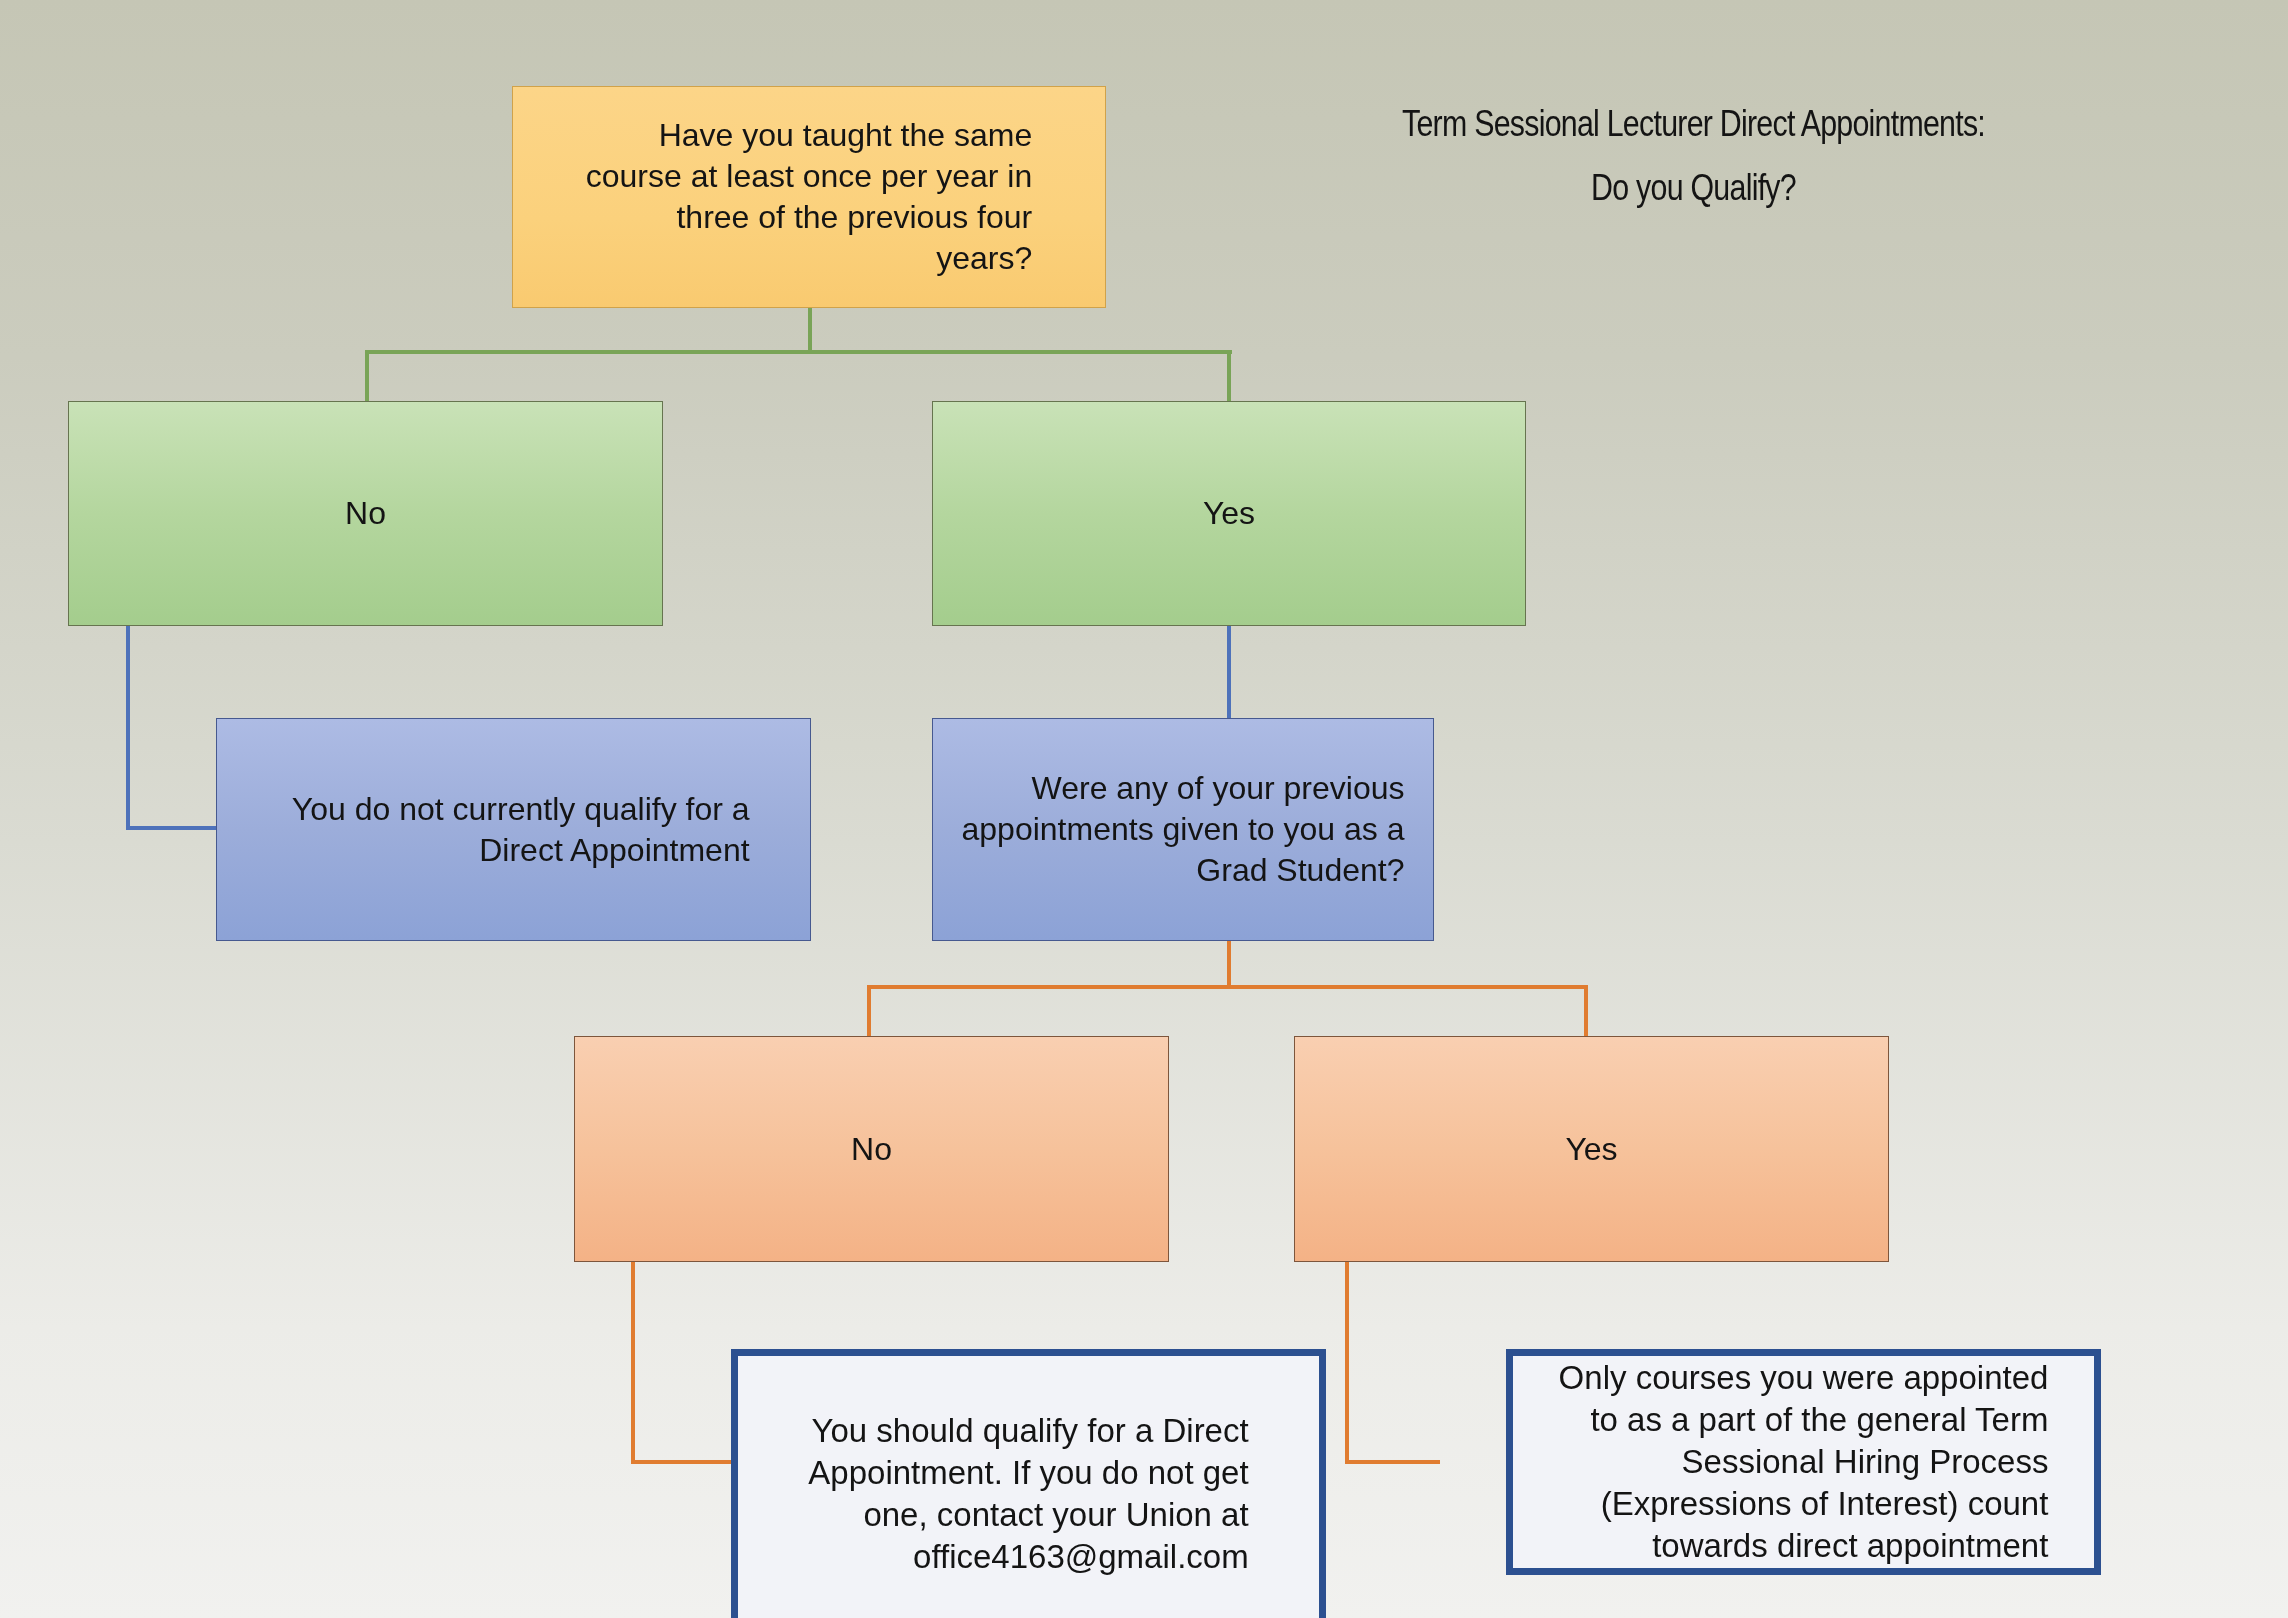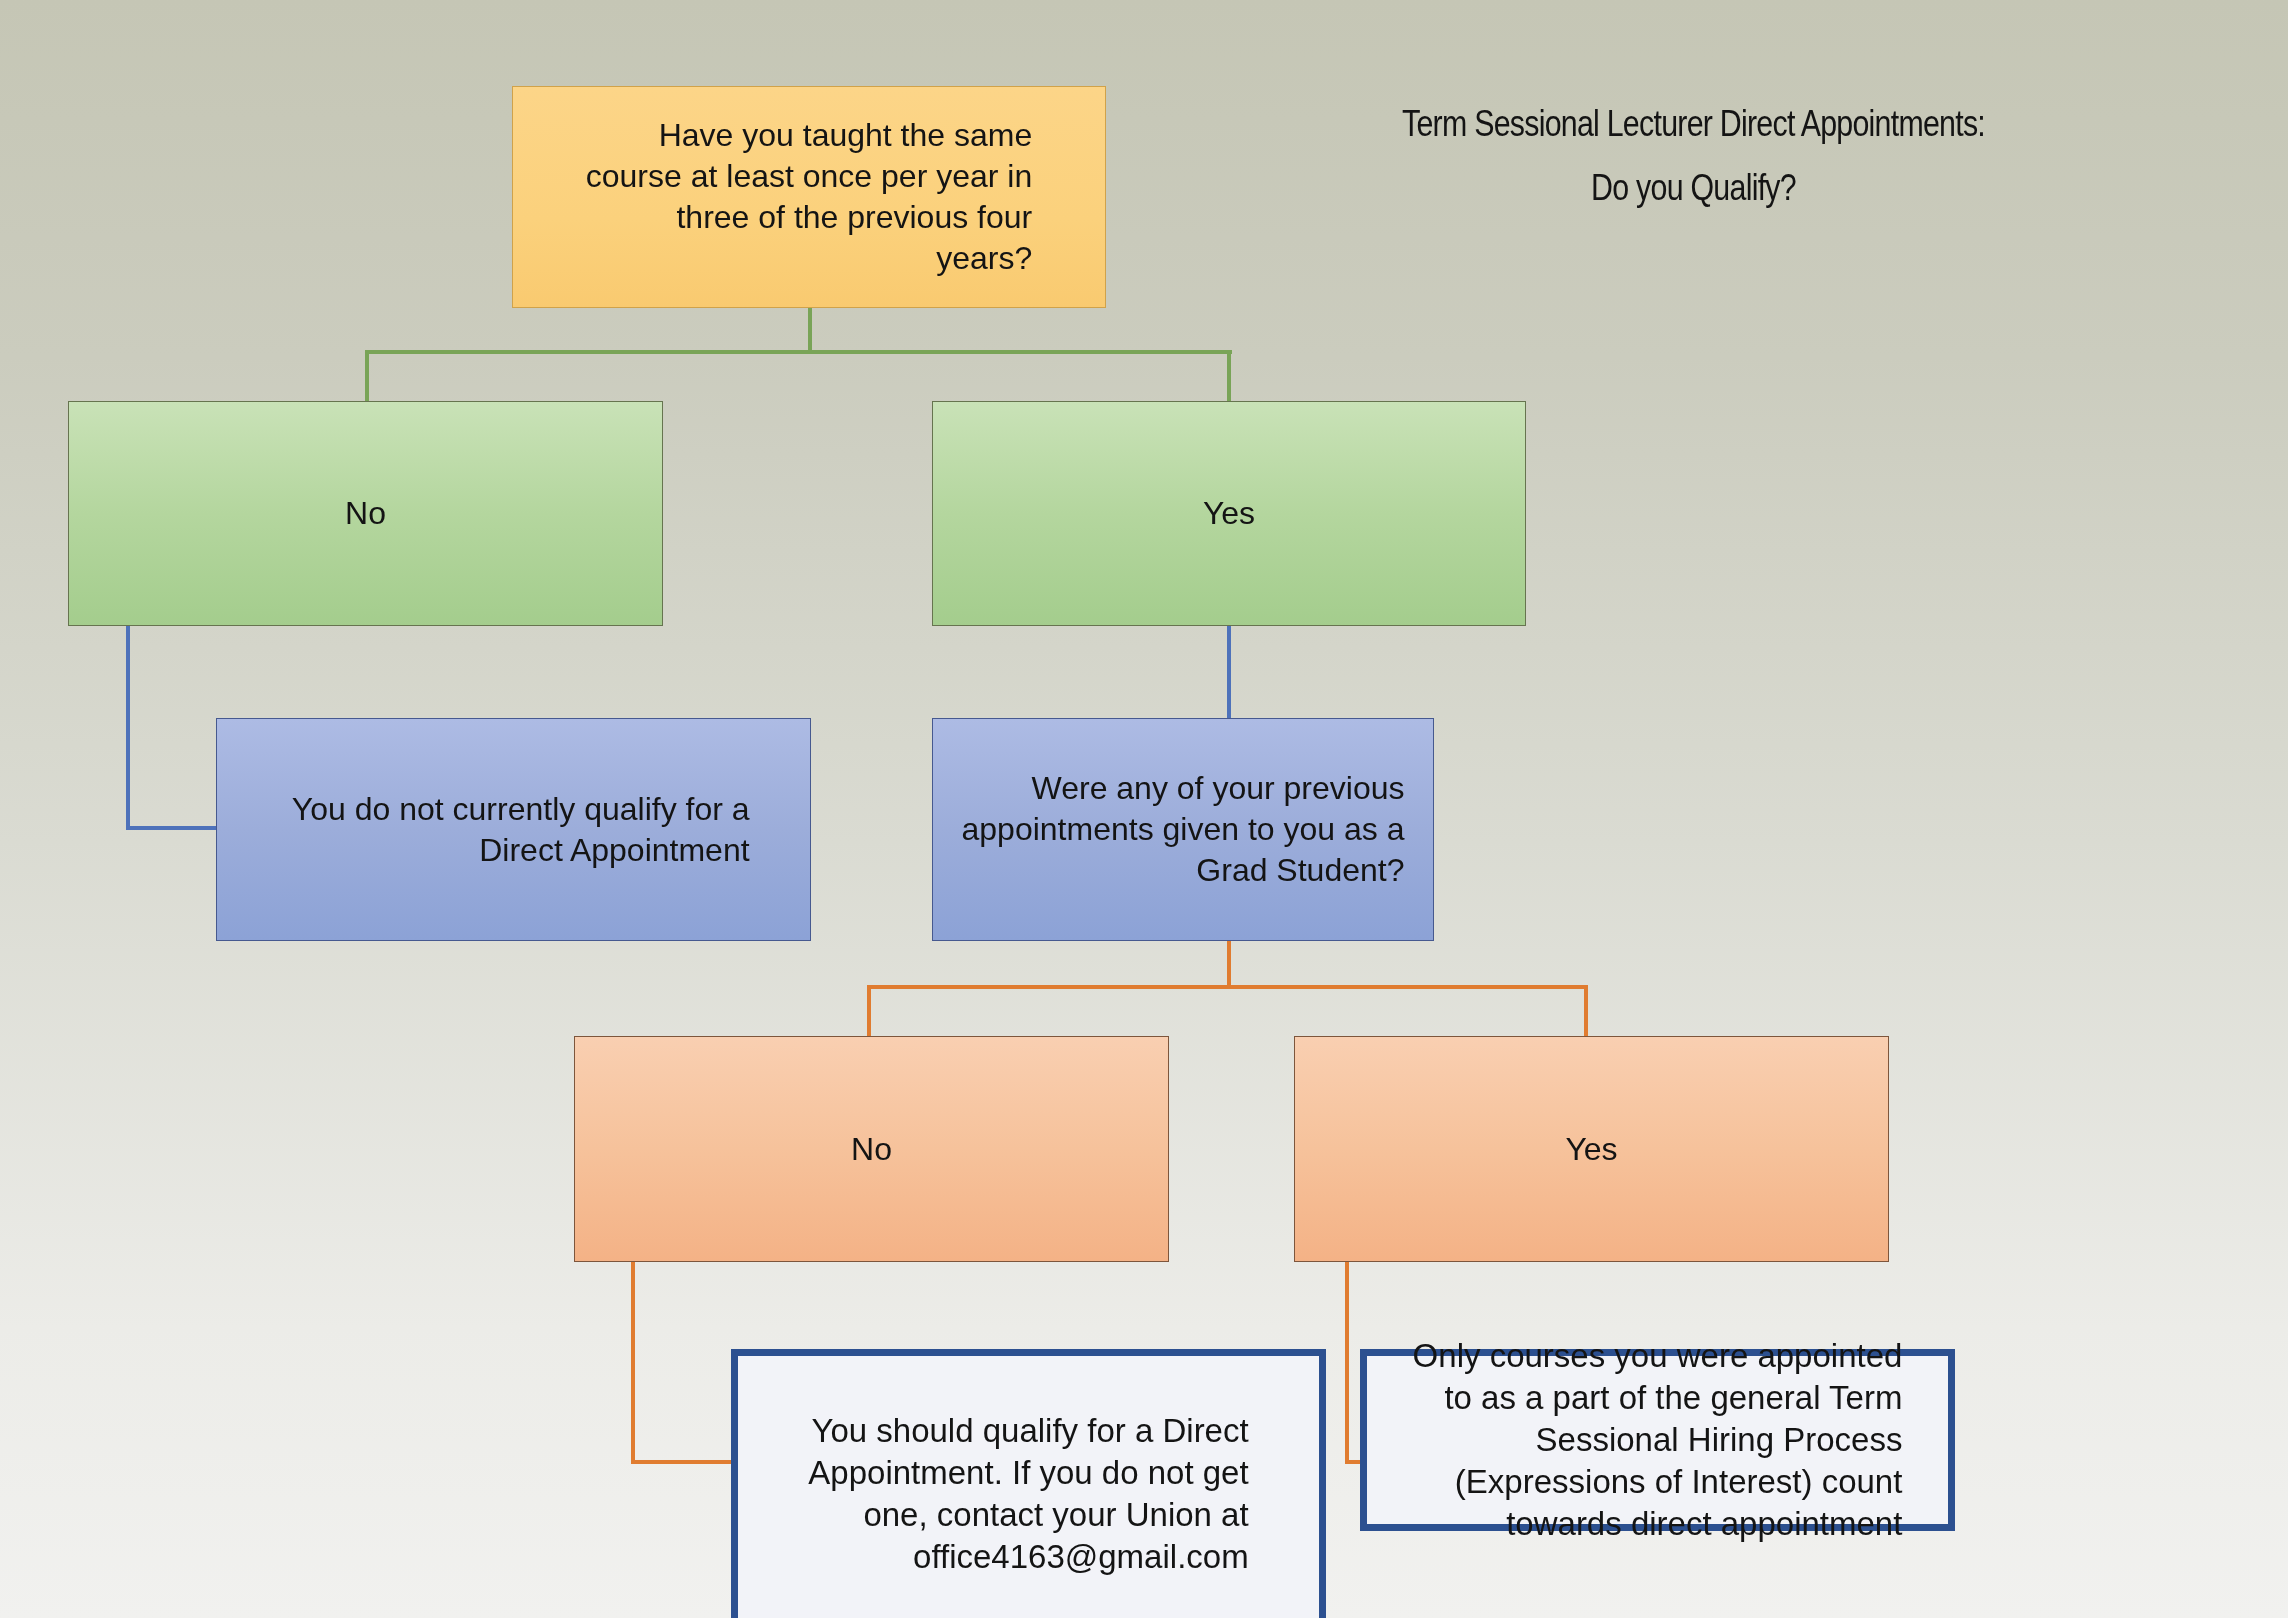--- a/index.html
+++ b/index.html
@@ -35,21 +35,21 @@
   .box.white  {background:#f2f3f8;border:7.4px solid #2c5090;font-size:33px;line-height:42px;}
 
   #box-root           {left:512px; top:86px;  width:594px;height:222px;}
   #box-branch-no      {left:68px;  top:401px; width:595px;height:225px;}
   #box-branch-yes     {left:932px;top:401px; width:594px;height:225px;}
   #box-not-qualify    {left:216px; top:718px; width:595px;height:223px;padding-left:31px;}
   #box-grad-question  {left:932px;top:718px; width:502px;height:223px;}
   #box-grad-no        {left:574px; top:1036px;width:595px;height:226px;}
   #box-grad-yes       {left:1294px;top:1036px;width:595px;height:226px;}
   #box-outcome-qualify{left:731px; top:1349px;width:595px;height:290px;}
-  #box-outcome-eoi    {left:1360px;top:1349px;width:595px;height:182px;}
+  #box-outcome-eoi    {left:1506px;top:1349px;width:595px;height:226px;}
 
   
   .cn{position:absolute;}
   .cg{background:#79a457;}
   .cb{background:#4e72ba;}
   .co{background:#e07c30;}
 
   #cn-g-stem {left:808px; top:308px; width:3.7px;  height:44px;}
   #cn-g-bar  {left:365px; top:350px; width:867px;height:3.7px;}
   #cn-g-left {left:365px; top:350px; width:3.7px;  height:53px;}

